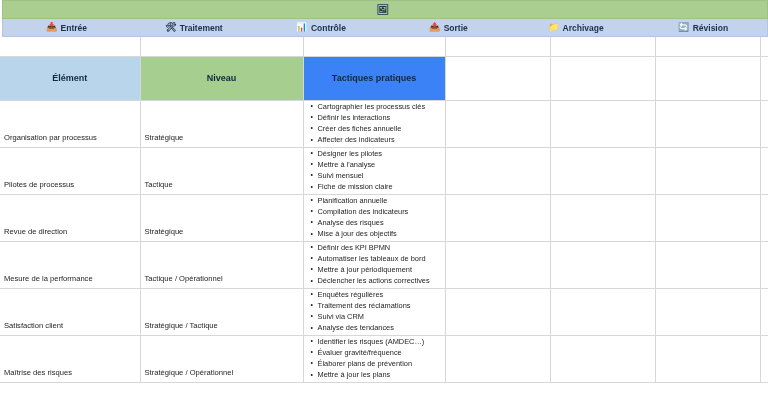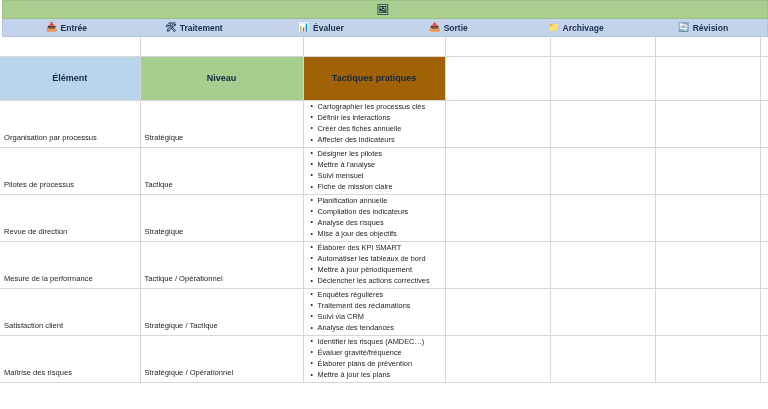--- a/index.html
+++ b/index.html
@@ -104,21 +104,21 @@
     display: flex;
     align-items: center;
     justify-content: center;
     font-size: 9px;
     font-weight: bold;
     color: #12283f;
     text-align: center;
   }
   .hdr.el   { background: #b8d5ec; }
   .hdr.niv  { background: #a6ce8e; }
-  .hdr.tac  { background: #a16207; }
+  .hdr.tac  { background: #3b82f6; }
 
   
   tr.data td { height: 47px; }
   .cell-pad {
     padding: 3px 4px 2px 4px;
     font-size: 7.6px;
     line-height: 11.6px;
     color: #1d1d1d;
     margin-top: 28px;
   }
@@ -163,21 +163,21 @@
     <div class="phase">
       <span class="picon">📥</span>
       <span>Entrée</span>
     </div>
     <div class="phase">
       <span class="picon">🛠</span>
       <span>Traitement</span>
     </div>
     <div class="phase">
       <span class="picon">📊</span>
-      <span>Évaluer</span>
+      <span>Contrôle</span>
     </div>
     <div class="phase">
       <span class="picon">📤</span>
       <span>Sortie</span>
     </div>
     <div class="phase">
       <span class="picon">📁</span>
       <span>Archivage</span>
     </div>
     <div class="phase">
@@ -289,21 +289,21 @@
 
     <tr class="data">
       <td>
             <div class="cell-pad">Mesure de la performance</div>
           </td>
       <td>
             <div class="cell-pad">Tactique / Opérationnel</div>
           </td>
       <td class="tact-cell">
         <ul class="tactics">
-          <li>Élaborer des KPI SMART</li>
+          <li>Définir des KPI BPMN</li>
           <li>Automatiser les tableaux de bord</li>
           <li>Mettre à jour périodiquement</li>
           <li>Déclencher les actions correctives</li>
         </ul>
       </td>
       <td></td>
       <td></td>
       <td></td>
       <td class="edge"></td>
     </tr>

